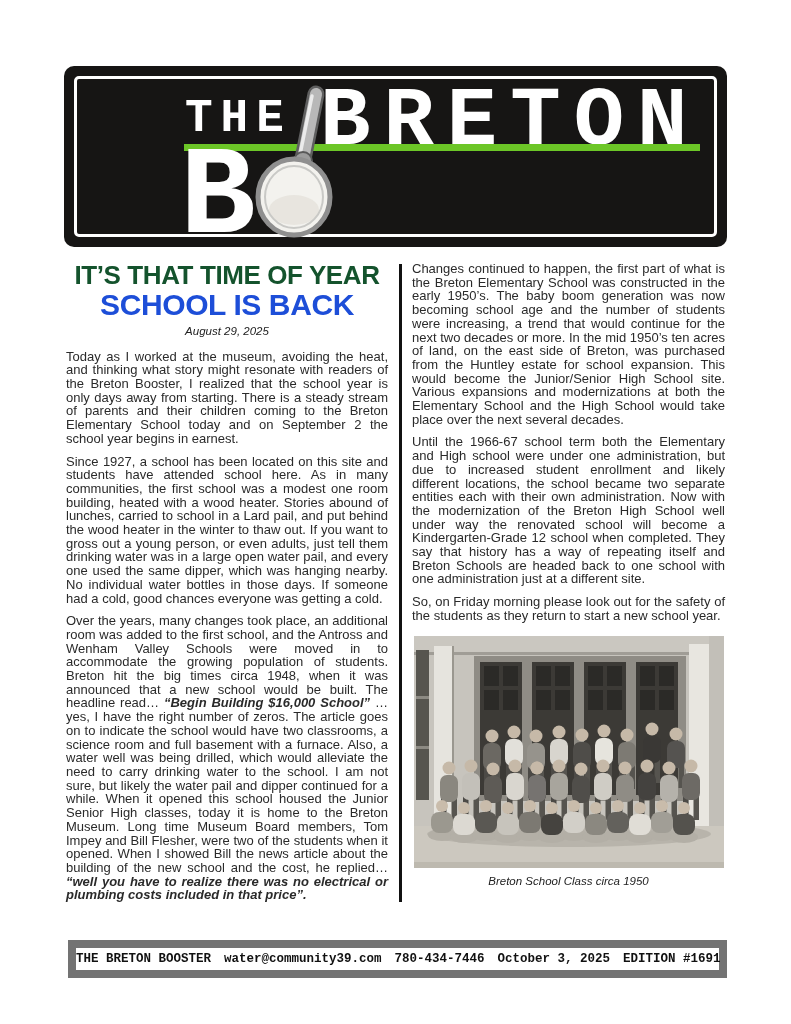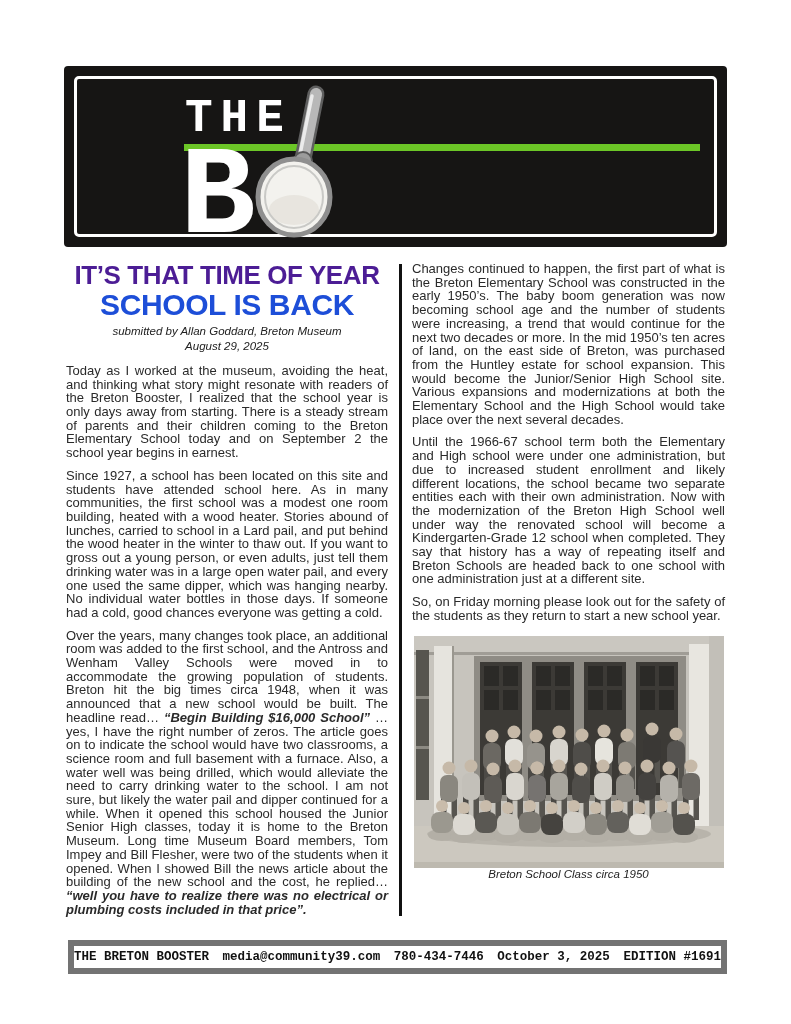--- a/index.html
+++ b/index.html
@@ -1,64 +1,65 @@
 <!DOCTYPE html>
 <html><head>
 <meta charset="utf-8">
 <style>
   html,body{margin:0;padding:0;background:#ffffff;}
   .page{position:relative;width:791px;height:1024px;background:#ffffff;overflow:hidden;
         font-family:"Liberation Sans",sans-serif;color:#2a2a2a;}
   .content{position:absolute;left:64px;top:66px;width:663px;height:920px;}
 
   
-  .masthead{position:relative;height:181px;background:#161514;border-radius:4px;}
+  .masthead{position:relative;height:181px;background:#161514;border-radius:10px;}
   .masthead-inner{position:absolute;inset:10px;border:3px solid #ffffff;border-radius:5px;}
   .masthead-content{position:absolute;left:118px;right:27px;top:10px;bottom:10px;color:#fff;}
   .mh-the{position:absolute;left:3px;top:20px;font:700 46px/1 "Liberation Mono",monospace;letter-spacing:8px;}
   .mh-breton{position:absolute;left:138px;top:4px;font:700 84px/1 "Liberation Mono",monospace;letter-spacing:13px;}
   .mh-line{position:absolute;left:2px;right:0;top:68px;height:7px;}
   .mh-row2{position:absolute;left:-2px;top:60px;display:flex;font:700 126px/1 "Liberation Mono",monospace;color:#fff;}
   .lens-slot{position:relative;width:76px;}
   .lens-svg{position:absolute;left:-6px;top:-76px;width:88px;height:208px;overflow:visible;}
 
   
   .columns{position:absolute;top:196px;left:2px;width:659px;display:flex;}
   .col-l{width:322px;}
   .divider{width:3px;background:#111;margin:2px 10px 0 11px;align-self:stretch;}
   .col-r{width:313px;}
-  .headline1{margin:0;text-align:center;font-weight:700;color:#4c1d95;
+  .headline1{margin:0;text-align:center;font-weight:700;color:#14532d;
              font-size:26px;line-height:1.04;letter-spacing:-0.4px;}
   .headline2{margin:0;text-align:center;font-weight:700;color:#1d4ed8;
              font-size:30px;line-height:1.04;letter-spacing:-0.4px;}
   .byline{margin-top:4px;text-align:center;font-style:italic;font-size:11.5px;line-height:1.25;color:#222;}
   .bodytext p{margin:0 0 9px 0;font-size:13px;line-height:13.7px;text-align:justify;}
   .bodytext p:last-child{margin-bottom:0;}
   .seg-bold{font-weight:700;font-style:italic;}
   .col-l .bodytext{margin-top:11px;}
 
   
   .photo{display:block;margin:13px auto 0 auto;width:310px;height:232px;}
-  .caption{text-align:center;font-style:italic;font-size:11.5px;color:#222;}
-
-  
-  .footerbar{position:absolute;left:4px;right:0;top:874px;border:6px solid #737373;
-             padding:4px 0 3px 0;display:flex;justify-content:space-between;gap:13px;
+  .caption{margin-top:7px;text-align:center;font-style:italic;font-size:11.5px;color:#222;}
+
+  
+  .footerbar{position:absolute;left:4px;right:0;top:874px;border:8px solid #737373;
+             padding:4px 0 3px 0;display:flex;justify-content:flex-start;gap:13px;
              font:700 12.5px/1.2 "Liberation Mono",monospace;color:#111;white-space:nowrap;}
 </style>
 </head>
 <body>
 
 <div class="page">
   <div class="content">
 
     <div class="masthead">
       <div class="masthead-inner"></div>
       <div class="masthead-content">
         <span class="mh-the">THE</span>
+        <span class="mh-breton">BRETON</span>
         <div class="mh-line" id="green-line" style="background: rgb(108, 198, 39);"></div>
         <div class="mh-row2">
           <span>B</span>
           <span class="lens-slot">
             <svg class="lens-svg" viewBox="0 0 88 208">
               <line x1="52" y1="104" x2="66" y2="34" stroke="#5f5f5f" stroke-width="17" stroke-linecap="round"></line>
               <line x1="52" y1="104" x2="66" y2="34" stroke="#b8b8b8" stroke-width="12" stroke-linecap="round"></line>
               <line x1="48.5" y1="102" x2="62" y2="36" stroke="#ebebeb" stroke-width="3.5" stroke-linecap="round"></line>
               <circle cx="53" cy="101" r="9" fill="#9c9c9c" stroke="#595959" stroke-width="2"></circle>
               <ellipse cx="44" cy="137" rx="36" ry="38" fill="#f3f2ee" stroke="#8f8f8f" stroke-width="5"></ellipse>
@@ -69,21 +70,20 @@
         </div>
       </div>
     </div>
 
     <div class="columns">
 
       <div class="col-l">
         <h1 class="headline1">IT’S THAT TIME OF YEAR</h1>
         <h1 class="headline2">SCHOOL IS BACK</h1>
         <div class="byline">
-          <div>submitted by Allan Goddard, Breton Museum</div>
           <div>August 29, 2025</div>
         </div>
         <div class="bodytext">
           <p>Today as I worked at the museum, avoiding the heat, and thinking what story might resonate with readers of the Breton Booster, I realized that the school year is only days away from starting. There is a steady stream of parents and their children coming to the Breton Elementary School today and on September 2 the school year begins in earnest.</p>
           <p>Since 1927, a school has been located on this site and students have attended school here. As in many communities, the first school was a modest one room building, heated with a wood heater. Stories abound of lunches, carried to school in a Lard pail, and put behind the wood heater in the winter to thaw out. If you want to gross out a young person, or even adults, just tell them drinking water was in a large open water pail, and every one used the same dipper, which was hanging nearby. No individual water bottles in those days. If someone had a cold, good chances everyone was getting a cold.</p>
           <p><span>Over the years, many changes took place, an additional room was added to the first school, and the Antross and Wenham Valley Schools were moved in to accommodate the growing population of students. Breton hit the big times circa 1948, when it was announced that a new school would be built. The headline read… </span><span class="seg-bold">“Begin Building $16,000 School”</span><span> … yes, I have the right number of zeros. The article goes on to indicate the school would have two classrooms, a science room and full basement with a furnace. Also, a water well was being drilled, which would alleviate the need to carry drinking water to the school. I am not sure, but likely the water pail and dipper continued for a while. When it opened this school housed the Junior Senior High classes, today it is home to the Breton Museum. Long time Museum Board members, Tom Impey and Bill Flesher, were two of the students when it opened. When I showed Bill the news article about the building of the new school and the cost, he replied… </span><span class="seg-bold">“well you have to realize there was no electrical or plumbing costs included in that price”.</span></p>
         </div>
       </div>
 
       <div class="divider"></div>
@@ -195,20 +195,20 @@
             <use href="#pf" x="248" y="186" style="color:#a19e96"></use>
             <use href="#pf" x="270" y="188" style="color:#54524d"></use>
           </g>
         </svg>
         <div class="caption">Breton School Class circa 1950</div>
       </div>
     </div>
 
     <div class="footerbar">
       <span>THE BRETON BOOSTER</span>
-      <span>media@community39.com</span>
+      <span>water@community39.com</span>
       <span>780-434-7446</span>
       <span>October 3, 2025</span>
       <span>EDITION #1691</span>
     </div>
 
   </div>
 </div>
 
 </body></html>

